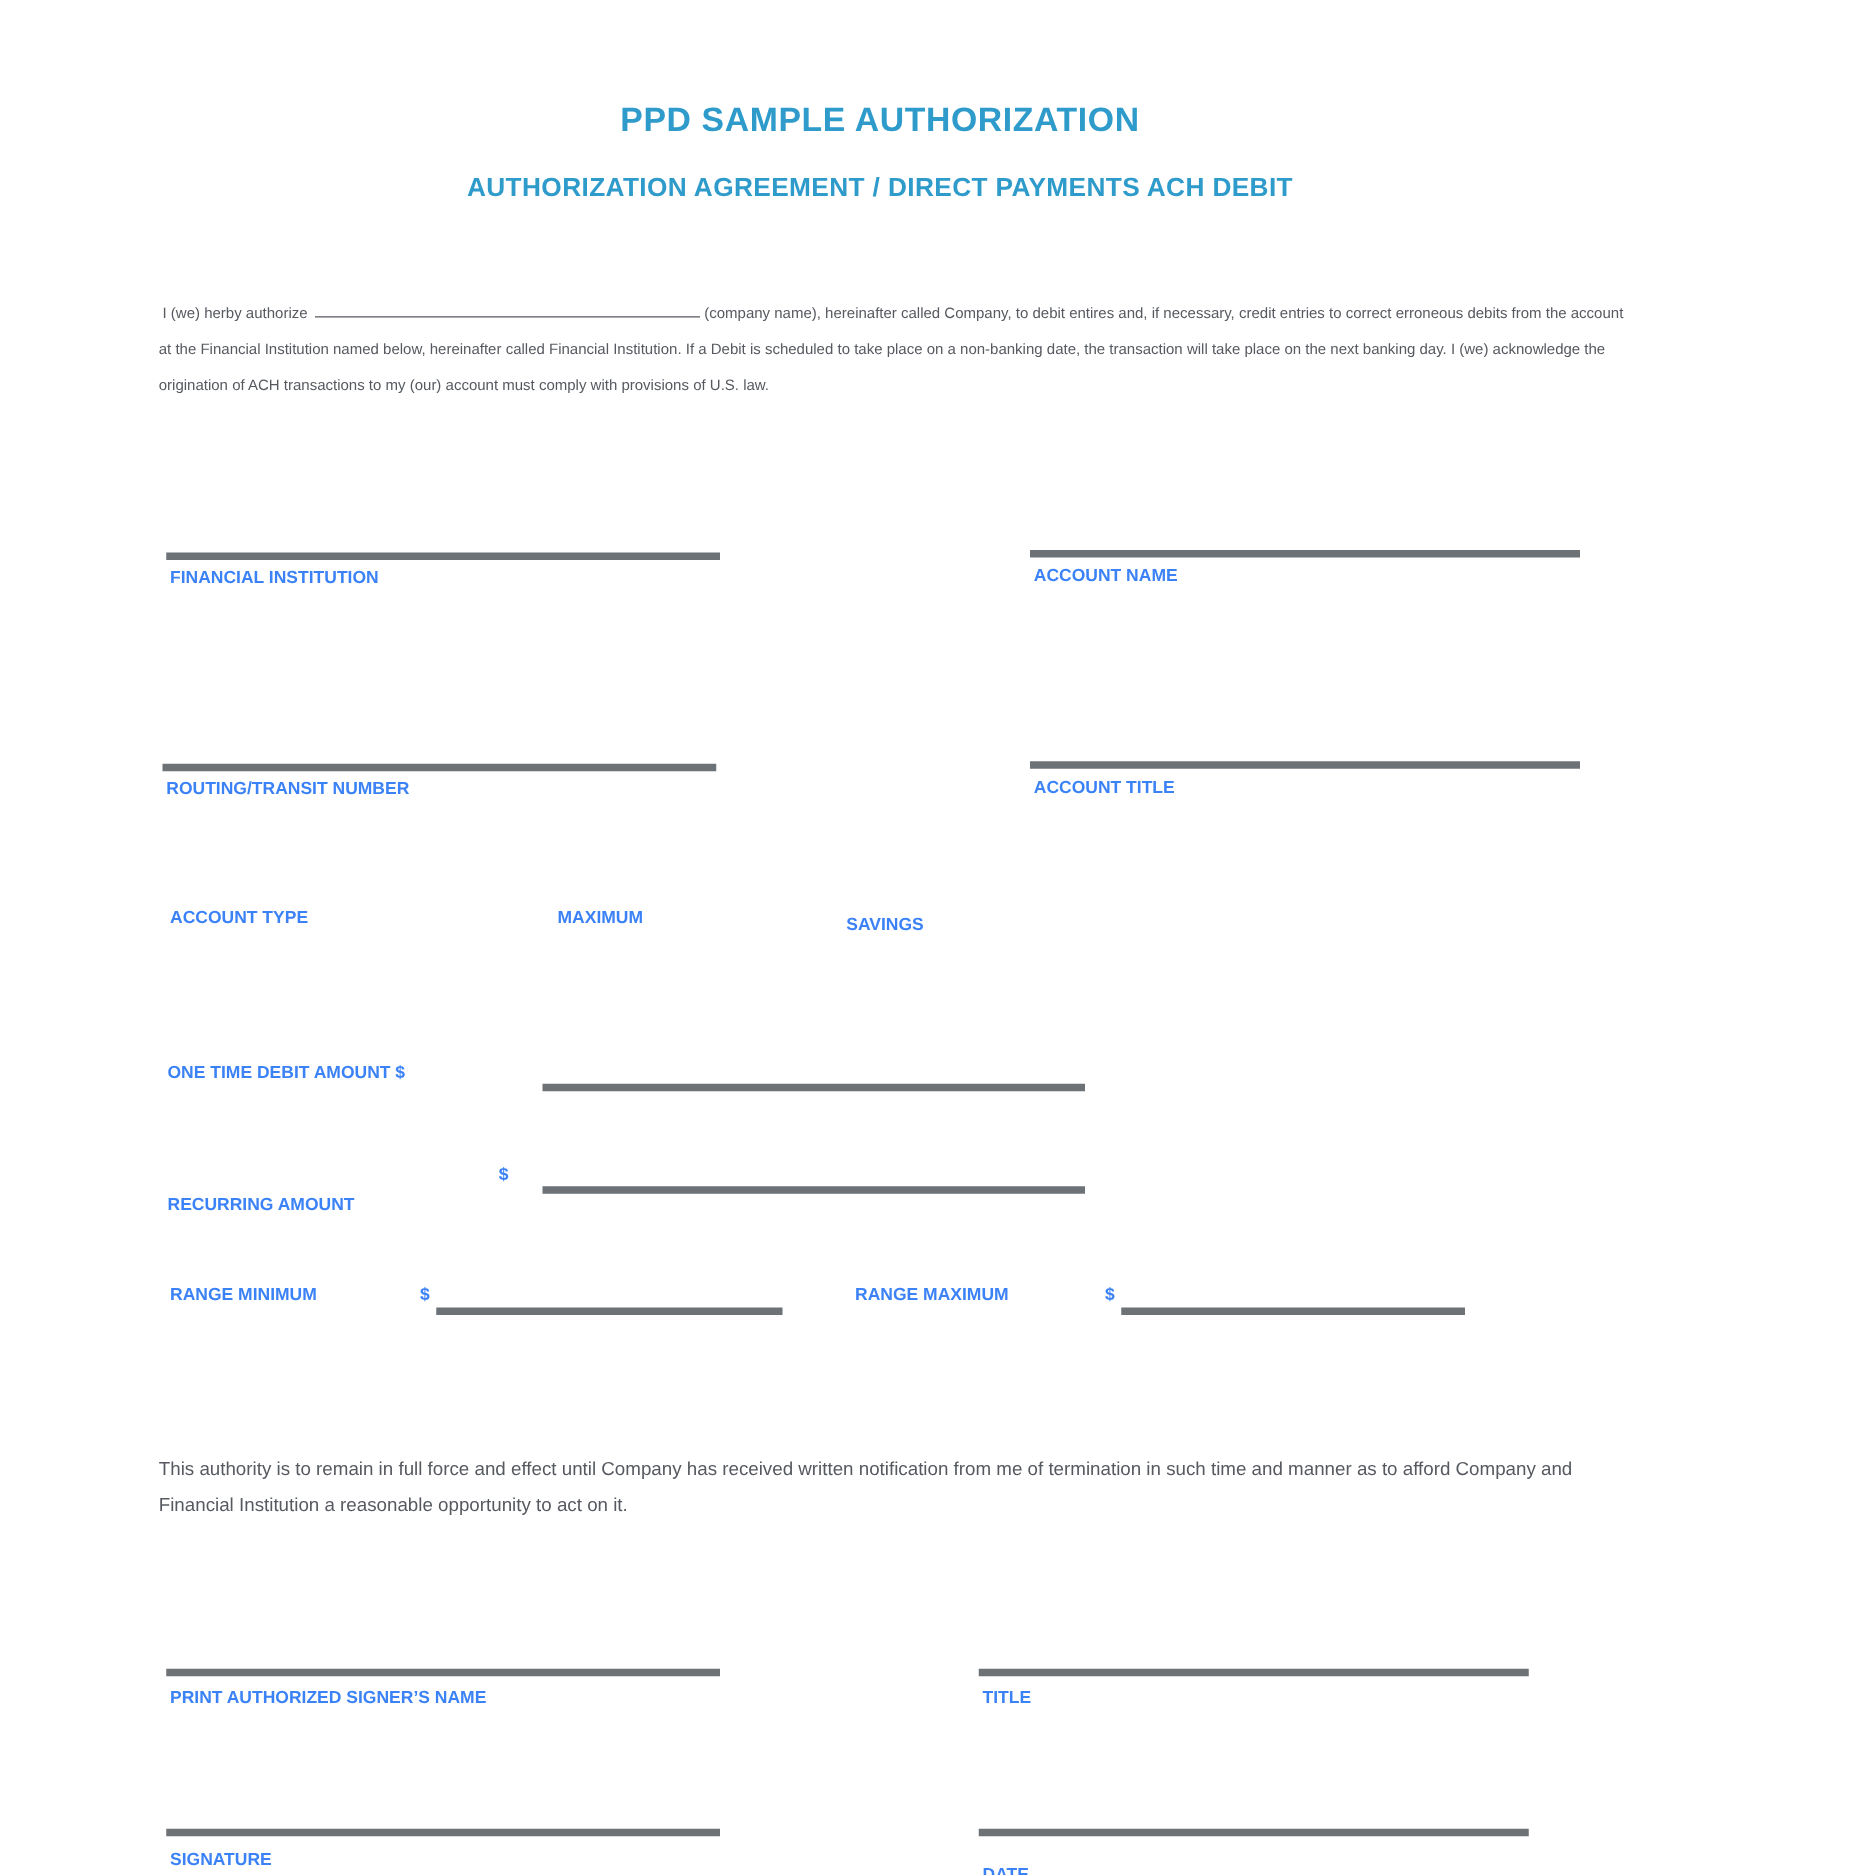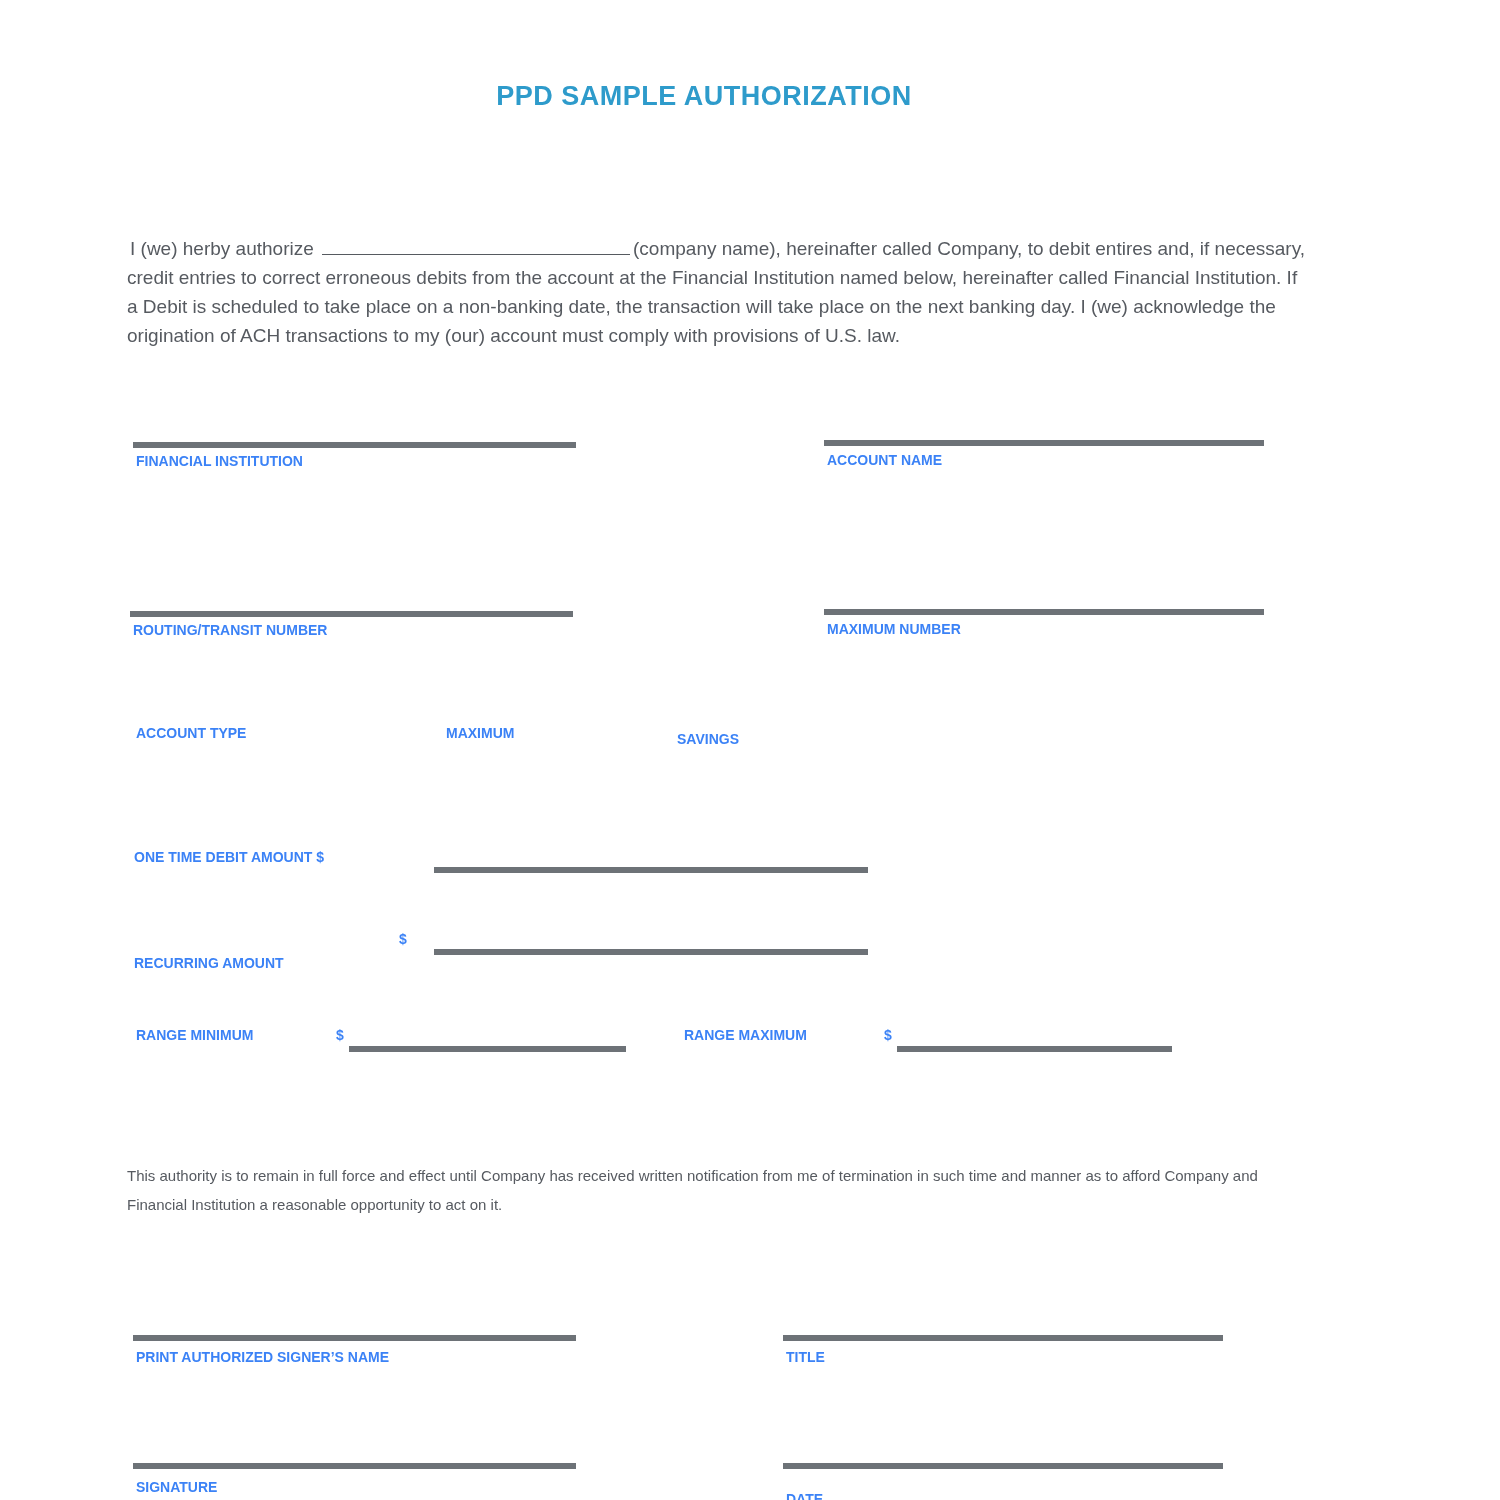--- a/index.html
+++ b/index.html
@@ -35,21 +35,21 @@
     font-size: 21px;
     font-weight: bold;
     color: #2e9bcb;
     letter-spacing: 0.3px;
   }
   .intro {
     position: absolute;
     left: 118px;
     top: 225px;
     width: 1190px;
-    font-size: 19px;
+    font-size: 12px;
     line-height: 29px;
     color: #565a60;
   }
   .blank-inline {
     display: inline-block;
     width: 308px;
     border-bottom: 1.5px solid #565a60;
     height: 20px;
     vertical-align: baseline;
   }
@@ -71,34 +71,35 @@
     line-height: 29px;
     color: #565a60;
   }
 </style>
 </head>
 <body>
 
 <div class="page">
 
   <div class="doc-title">PPD SAMPLE AUTHORIZATION</div>
+  <div class="doc-subtitle">AUTHORIZATION AGREEMENT / DIRECT PAYMENTS ACH DEBIT</div>
 
   <p class="intro"><span>I (we) herby authorize </span><span class="blank-inline"></span><span>(company name), hereinafter called Company, to debit entires and, if necessary, credit entries to correct erroneous debits from the account at the Financial Institution named below, hereinafter called Financial Institution. If a Debit is scheduled to take place on a non-banking date, the transaction will take place on the next banking day. I (we) acknowledge the origination of ACH transactions to my (our) account must comply with provisions of U.S. law.</span></p>
 
   <div class="line" style="left:127px; top:436px; width:443px;"></div>
   <div class="label" style="left:127px; top:444px;">FINANCIAL INSTITUTION</div>
 
   <div class="line" style="left:818px; top:434px; width:440px;"></div>
   <div class="label" style="left:818px; top:443px;">ACCOUNT NAME</div>
 
   <div class="line" style="left:124px; top:605px; width:443px;"></div>
   <div class="label" style="left:124px; top:613px;">ROUTING/TRANSIT NUMBER</div>
 
   <div class="line" style="left:818px; top:603px; width:440px;"></div>
-  <div class="label" style="left:818px; top:612px;">MAXIMUM NUMBER</div>
+  <div class="label" style="left:818px; top:612px;">ACCOUNT TITLE</div>
 
   <div class="label" style="left:127px; top:716px;">ACCOUNT TYPE</div>
   <div class="label" style="left:437px; top:716px;">MAXIMUM</div>
   <div class="label" style="left:668px; top:722px;">SAVINGS</div>
 
   <div class="label" style="left:125px; top:840px;">ONE TIME DEBIT AMOUNT $</div>
   <div class="line" style="left:428px; top:861px; width:434px;"></div>
 
   <div class="label" style="left:125px; top:922px;margin-top:24px;">RECURRING AMOUNT</div>
   <div class="label" style="left:390px; top:922px;">$</div>

